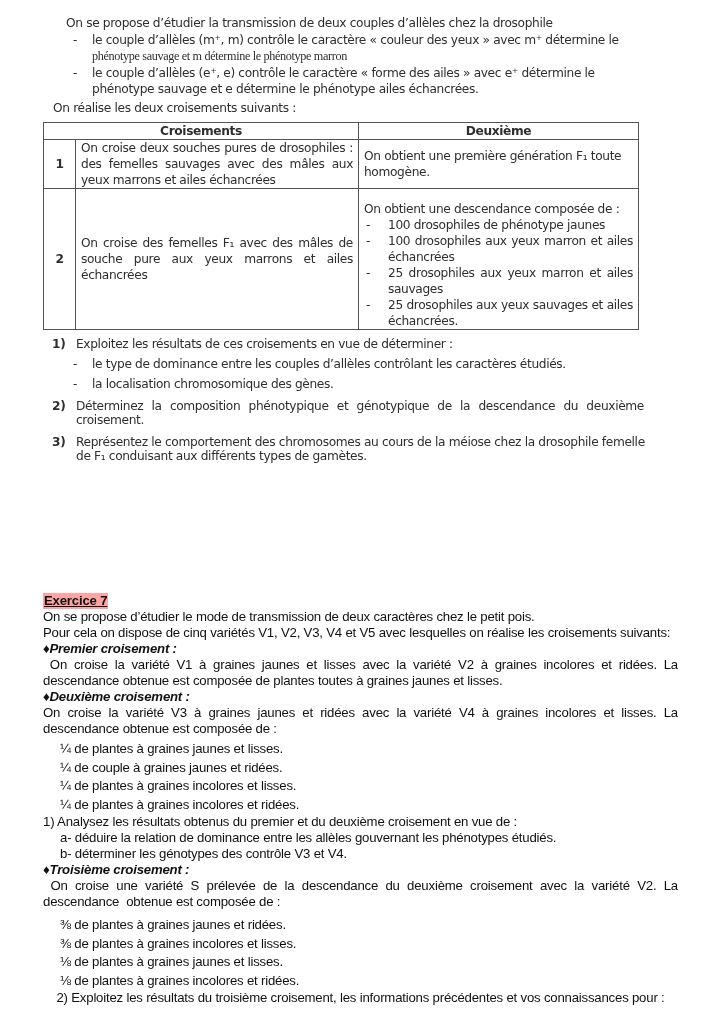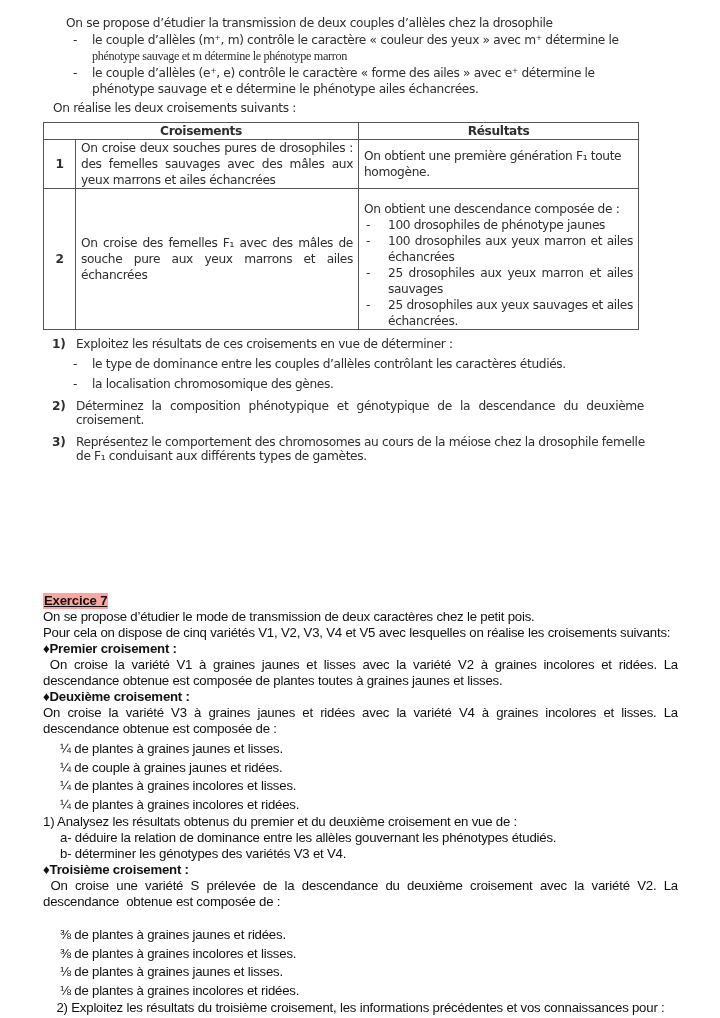--- a/index.html
+++ b/index.html
@@ -21,21 +21,21 @@
   .res-list li { position: relative; padding-left: 24px; text-align: justify; }
   .res-list li::before { content: "-"; position: absolute; left: 2px; }
 
   .q { position: absolute; font-family: "DejaVu Sans", sans-serif; font-size: 12.2px; letter-spacing: -0.35px; color: #2e2e2e; }
   .qn { font-weight: bold; position: absolute; left: 0; }
 
   
   .ex { font-family: "Liberation Sans", sans-serif; font-size: 13.2px; color: #111; letter-spacing: -0.2px; line-height: 16px; }
   .ex-title { left: 43px; top: 593px; font-weight: bold; background: #fca5a5; text-decoration: underline; padding: 0 1px; }
   .ex-block { left: 43px; width: 635px; }
-  .b { font-weight: bold; }
+  .b { font-weight: bold; font-style: italic; }
   .frac-line { padding-left: 17px; }
   .sub { padding-left: 17px; }
 </style>
 </head>
 <body>
 
 <div class="scan">
   <div class="abs line intro">On se propose d’étudier la transmission de deux couples d’allèles chez la drosophile</div>
 
   <span class="abs" style="left:73px;top:33px;">-</span>
@@ -45,21 +45,21 @@
   <span class="abs" style="left:73px;top:66px;">-</span>
   <div class="abs line" style="left:92px;top:66px;">le couple d’allèles (e⁺, e) contrôle le caractère « forme des ailes » avec e⁺ détermine le</div>
   <div class="abs line" style="left:92px;top:82px;">phénotype sauvage et e détermine le phénotype ailes échancrées.</div>
 
   <div class="abs line" style="left:53px;top:101px;">On réalise les deux croisements suivants :</div>
 
   <table class="cross">
     <tbody>
         <tr>
       <th colspan="2">Croisements</th>
-      <th>Résultats</th>
+      <th>Deuxième</th>
     </tr>
     <tr style="height:49px;">
       <td class="c-num">1</td>
       <td class="c-left" style="text-align:justify;">On croise deux souches pures de drosophiles : des femelles sauvages avec des mâles aux yeux marrons et ailes échancrées</td>
       <td>On obtient une première génération F₁ toute homogène.</td>
     </tr>
     <tr>
       <td class="c-num">2</td>
       <td class="c-left" style="text-align:justify;">On croise des femelles F₁ avec des mâles de souche pure aux yeux marrons et ailes échancrées</td>
       <td style="vertical-align:top;padding-top:12px;">
@@ -111,25 +111,25 @@
     <div style="text-align:justify;">On croise la variété V3 à graines jaunes et ridées avec la variété V4 à graines incolores et lisses. La descendance obtenue est composée de :</div>
     <div class="frac-line" style="margin-top:3px;line-height:18.5px;">
       <div>¼ de plantes à graines jaunes et lisses.</div>
       <div>¼ de couple à graines jaunes et ridées.</div>
       <div>¼ de plantes à graines incolores et lisses.</div>
       <div>¼ de plantes à graines incolores et ridées.</div>
     </div>
 
     <div>1) Analysez les résultats obtenus du premier et du deuxième croisement en vue de :</div>
     <div class="sub">a- déduire la relation de dominance entre les allèles gouvernant les phénotypes étudiés.</div>
-    <div class="sub">b- déterminer les génotypes des variétés V3 et V4.</div>
+    <div class="sub">b- déterminer les génotypes des contrôle V3 et V4.</div>
 
     <div class="b">♦Troisième croisement :</div>
     <div style="text-align:justify;white-space:pre-wrap;"> On croise une variété S prélevée de la descendance du deuxième croisement avec la variété V2. La descendance  obtenue est composée de :</div>
-    <div class="frac-line" style="margin-top:16px;line-height:18.5px;">
+    <div class="frac-line" style="margin-top:6px;line-height:18.5px;">
       <div>⅜ de plantes à graines jaunes et ridées.</div>
       <div>⅜ de plantes à graines incolores et lisses.</div>
       <div>⅛ de plantes à graines jaunes et lisses.</div>
       <div>⅛ de plantes à graines incolores et ridées.</div>
     </div>
 
     <div style="white-space:nowrap;text-align:center;">2) Exploitez les résultats du troisième croisement, les informations précédentes et vos connaissances pour :</div>
   </div>
 </div>
 

